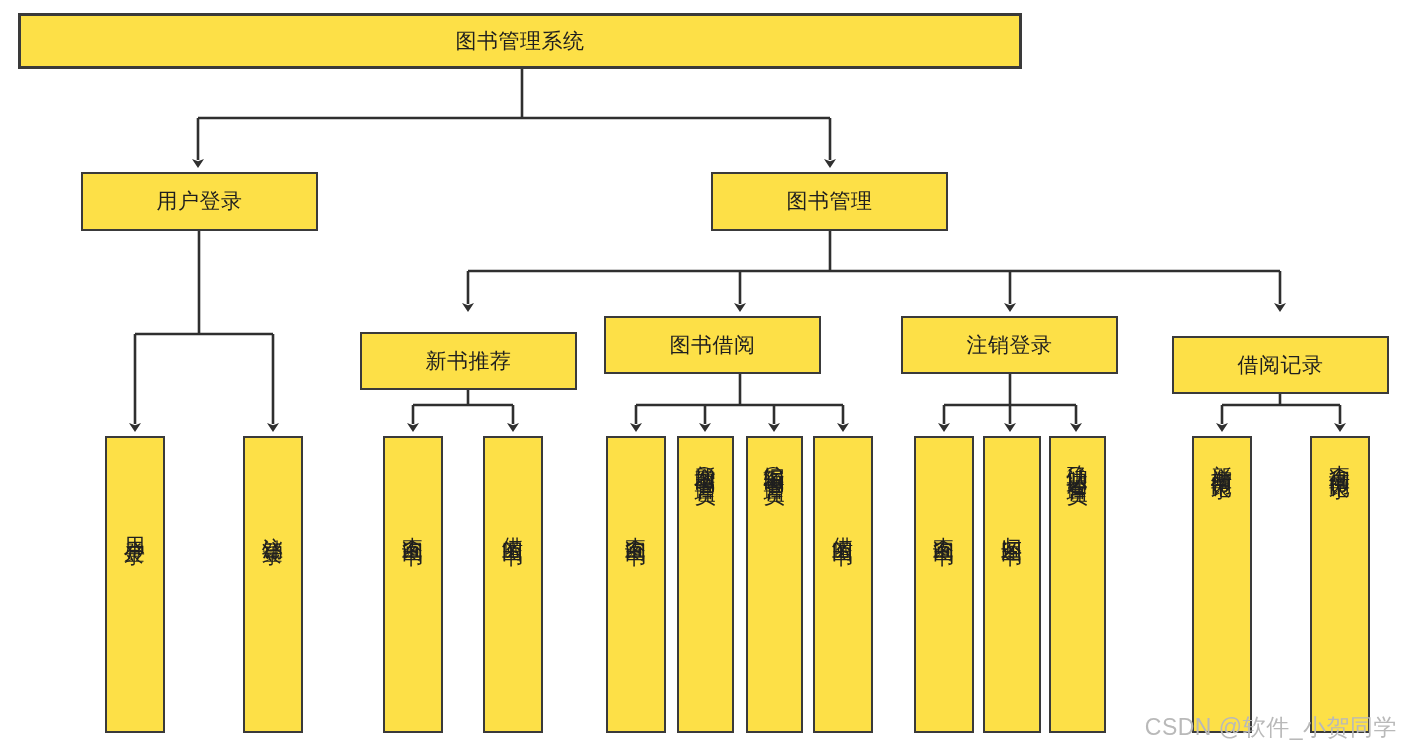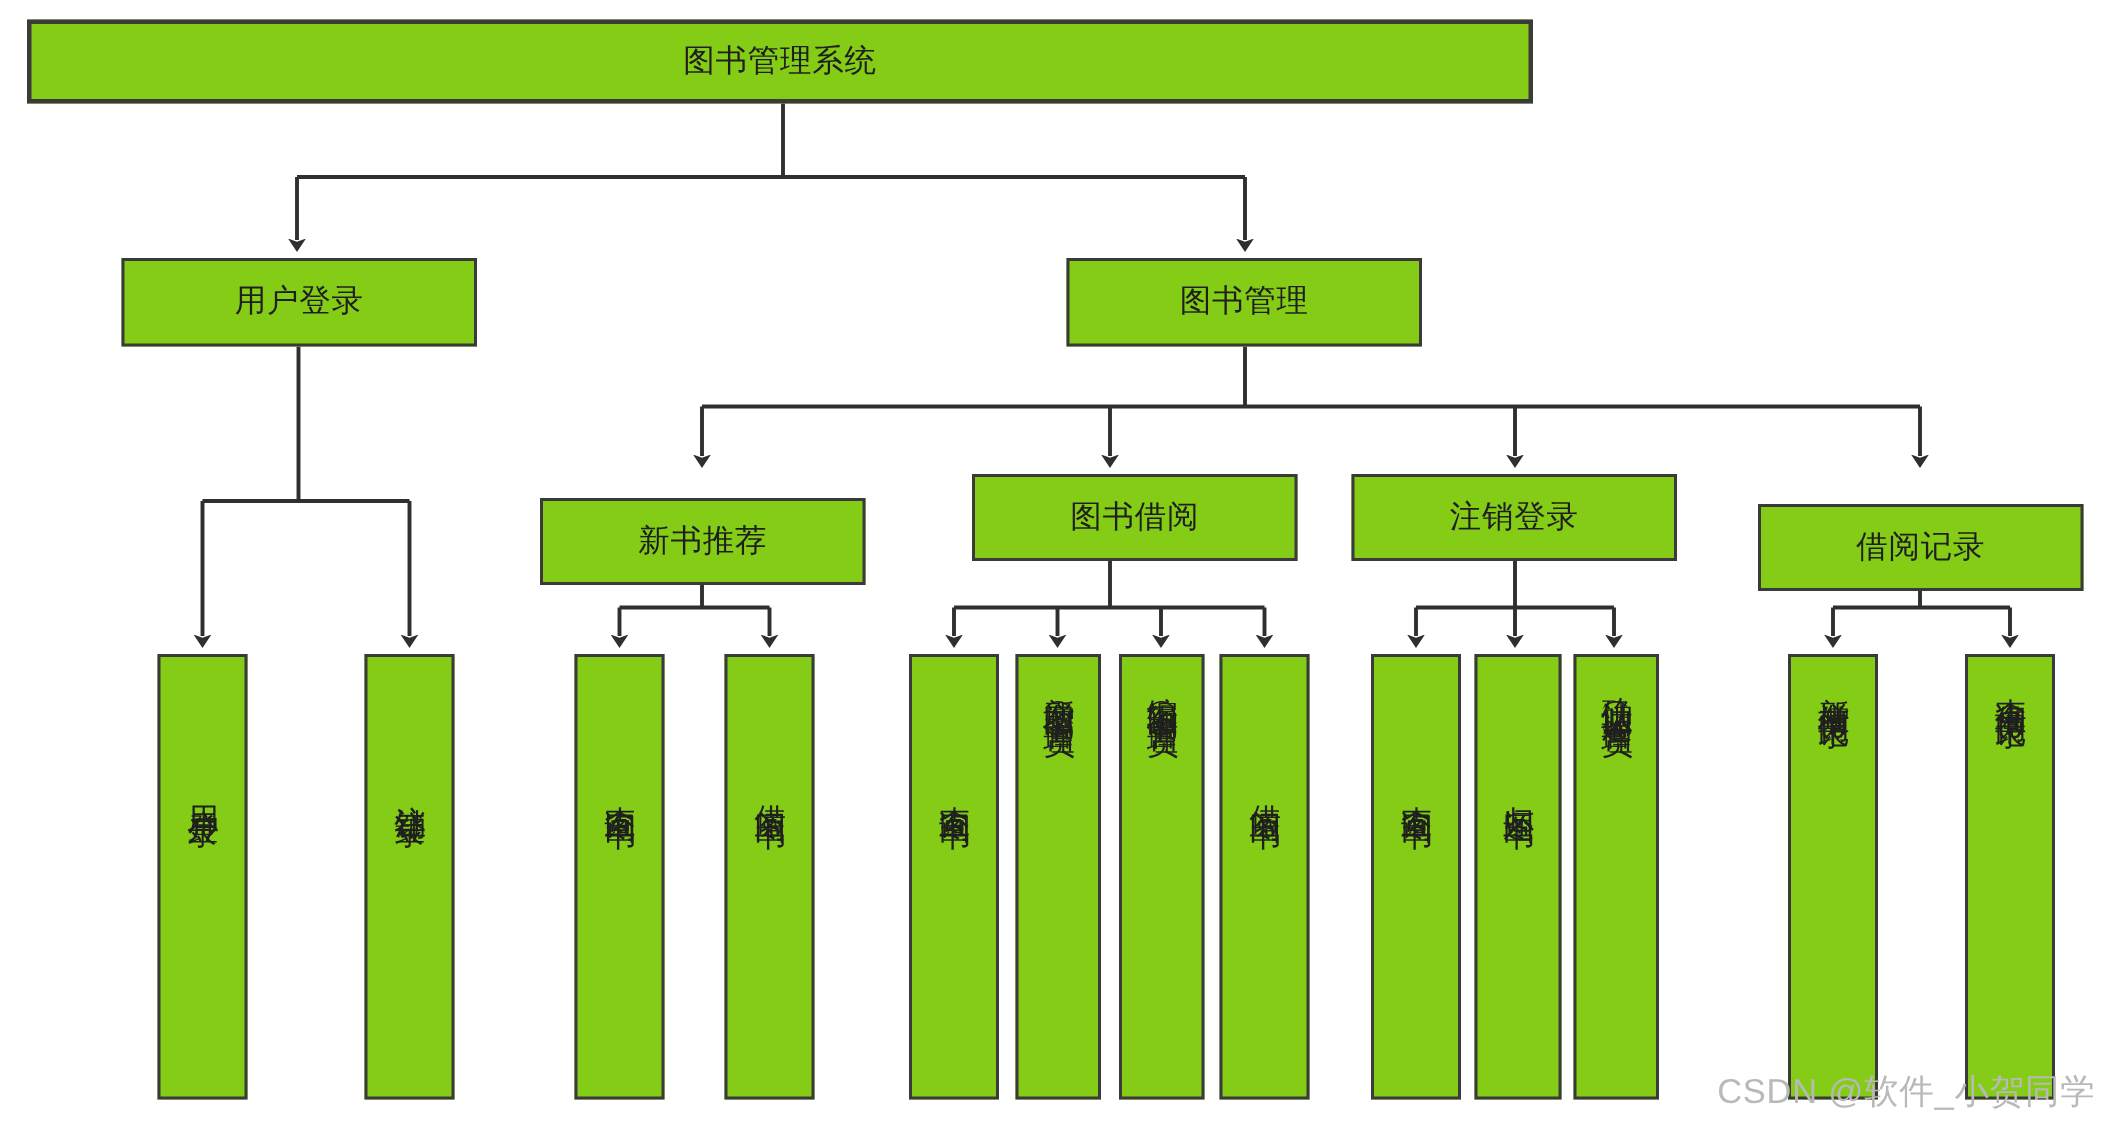--- a/index.html
+++ b/index.html
@@ -21,21 +21,21 @@
     position: absolute;
     left: 0;
     top: 0;
     width: 1405px;
     height: 747px;
     pointer-events: none;
   }
   .node {
     position: absolute;
     box-sizing: border-box;
-    background: #84cc16;
+    background: #fde047;
     border: 2.5px solid #3a3a3a;
     display: flex;
     align-items: center;
     justify-content: center;
     color: #1a1a1a;
   }
   .node.root {
     border-width: 3px;
   }
   .node-label {
@@ -134,21 +134,21 @@
   <div class="node" style="left:81px; top:172px; width:237px; height:59px;">
     <span class="node-label">用户登录</span>
   </div>
   <div class="node" style="left:711px; top:172px; width:237px; height:59px;">
     <span class="node-label">图书管理</span>
   </div>
 
   <div class="node" style="left:360px; top:316px; width:217px; height:58px;margin-top:16px;">
     <span class="node-label">新书推荐</span>
   </div>
-  <div class="node" style="left:648px; top:316px; width:217px; height:58px;">
+  <div class="node" style="left:604px; top:316px; width:217px; height:58px;">
     <span class="node-label">图书借阅</span>
   </div>
   <div class="node" style="left:901px; top:316px; width:217px; height:58px;">
     <span class="node-label">注销登录</span>
   </div>
   <div class="node" style="left:1172px; top:316px; width:217px; height:58px;margin-top:20px;">
     <span class="node-label">借阅记录</span>
   </div>
 
   <div class="node leaf mid" style="left:105px; top:436px; width:60px; height:297px;">

